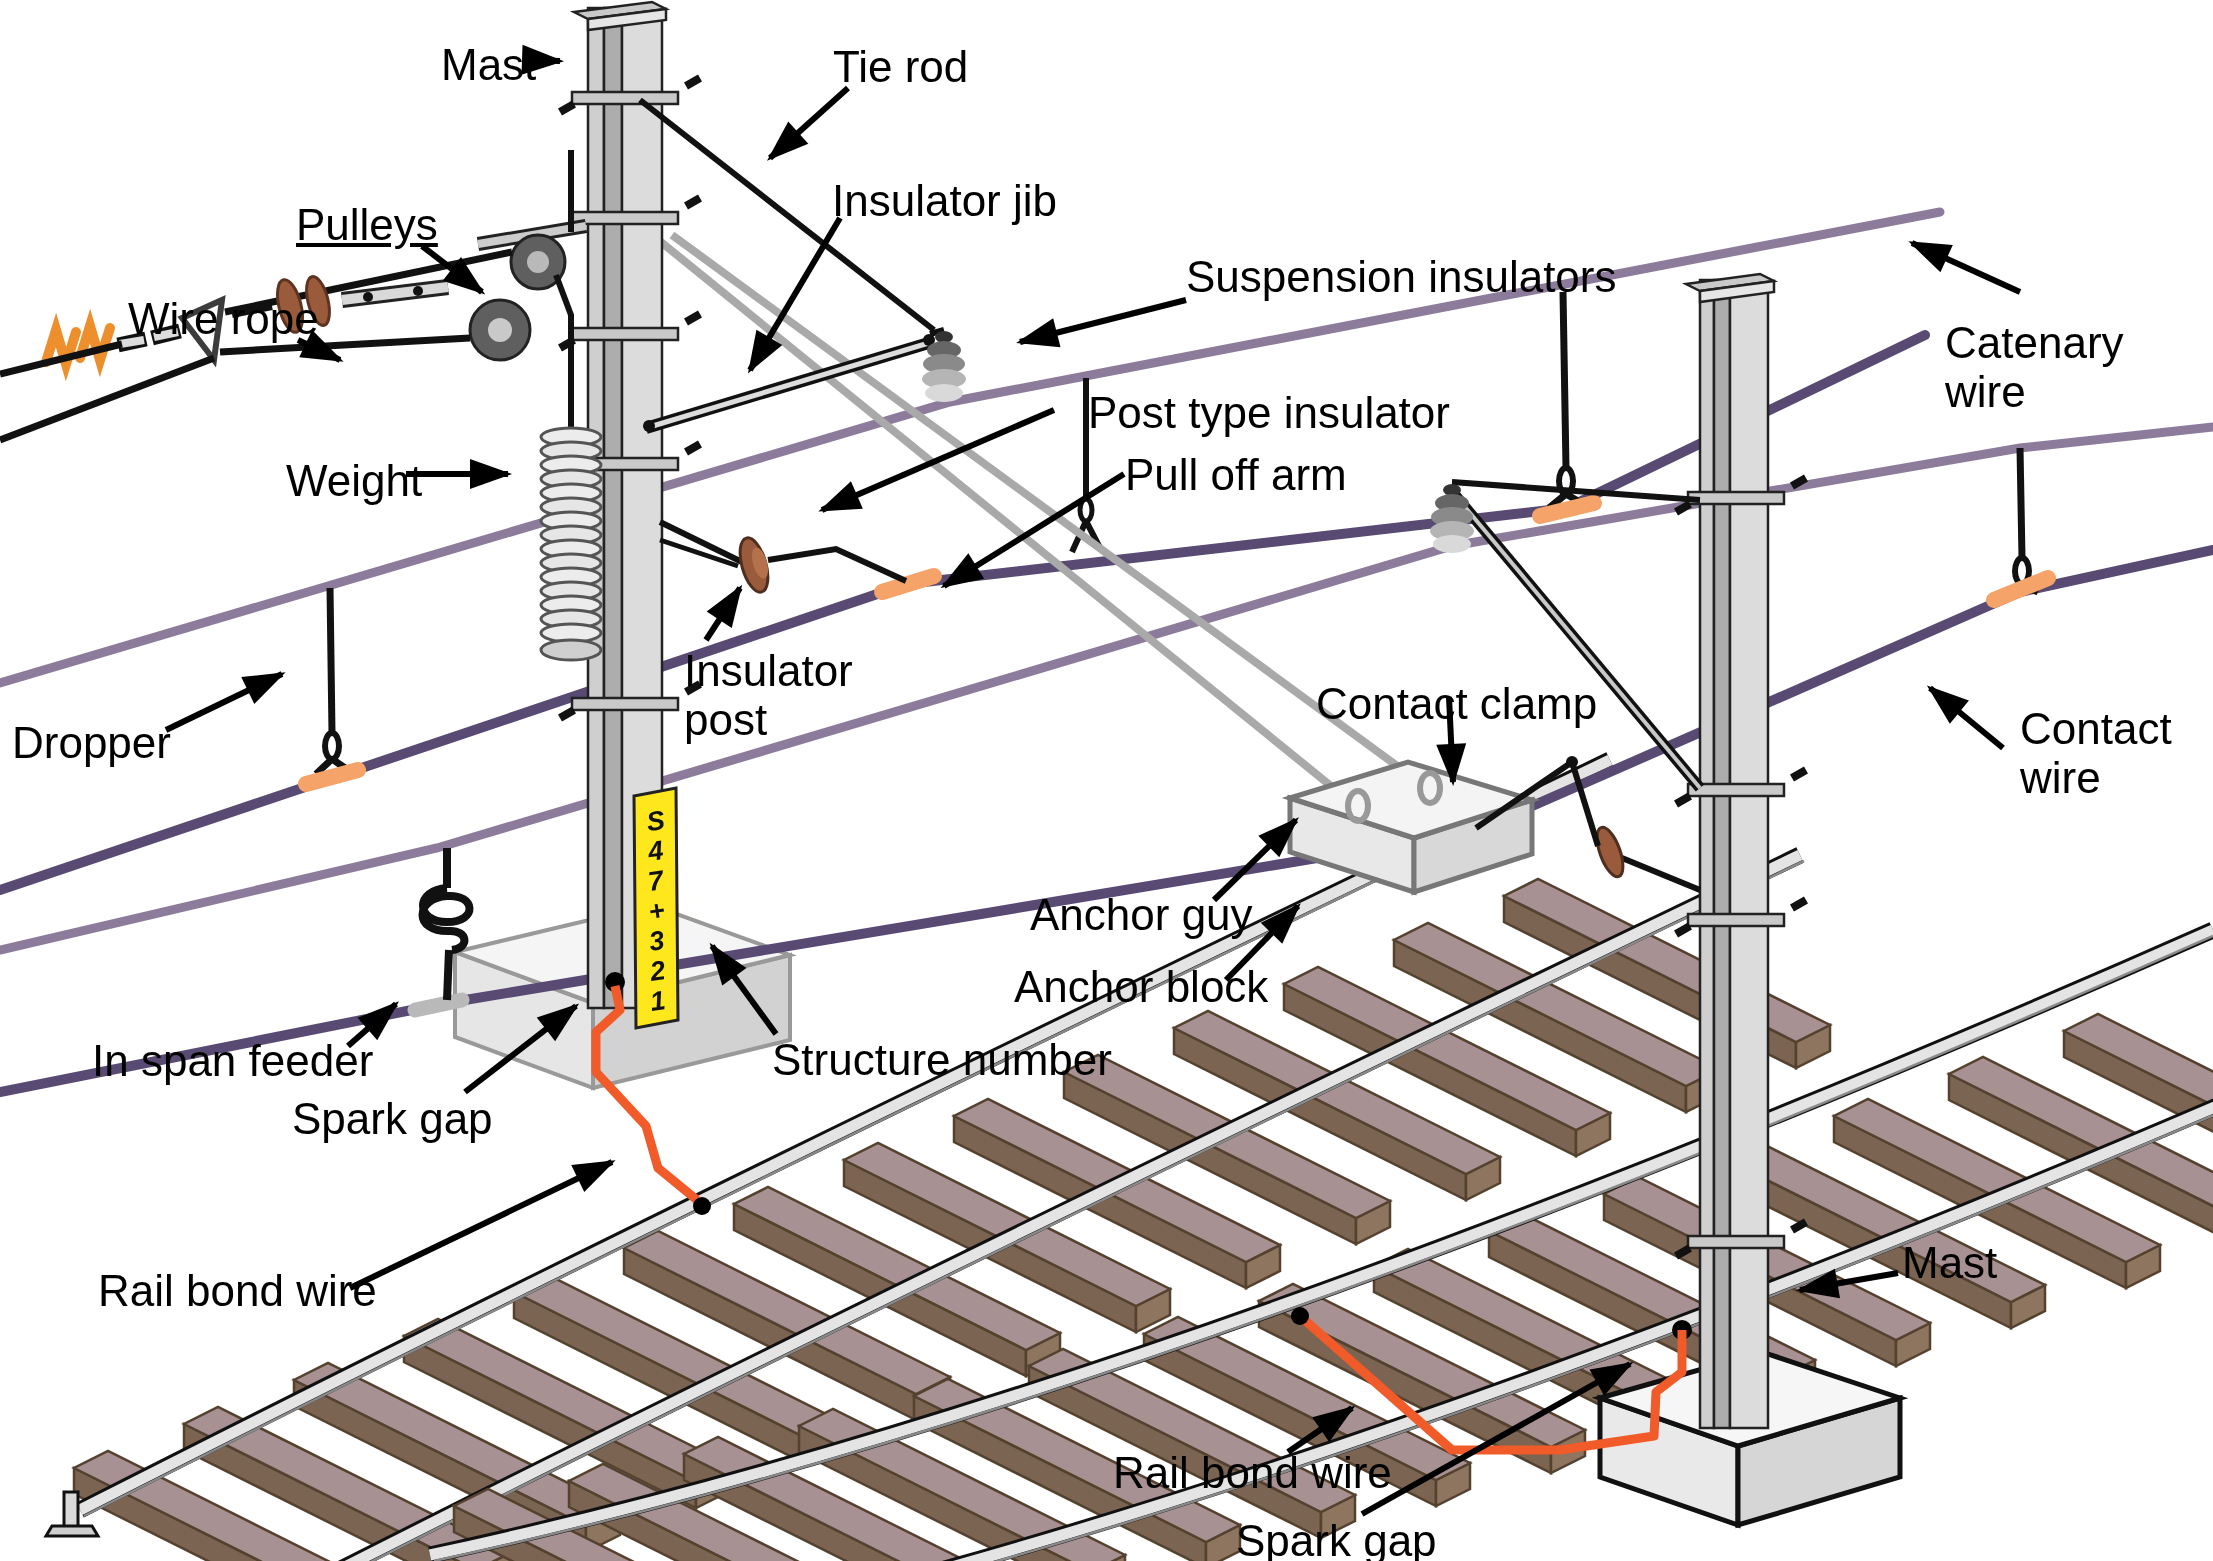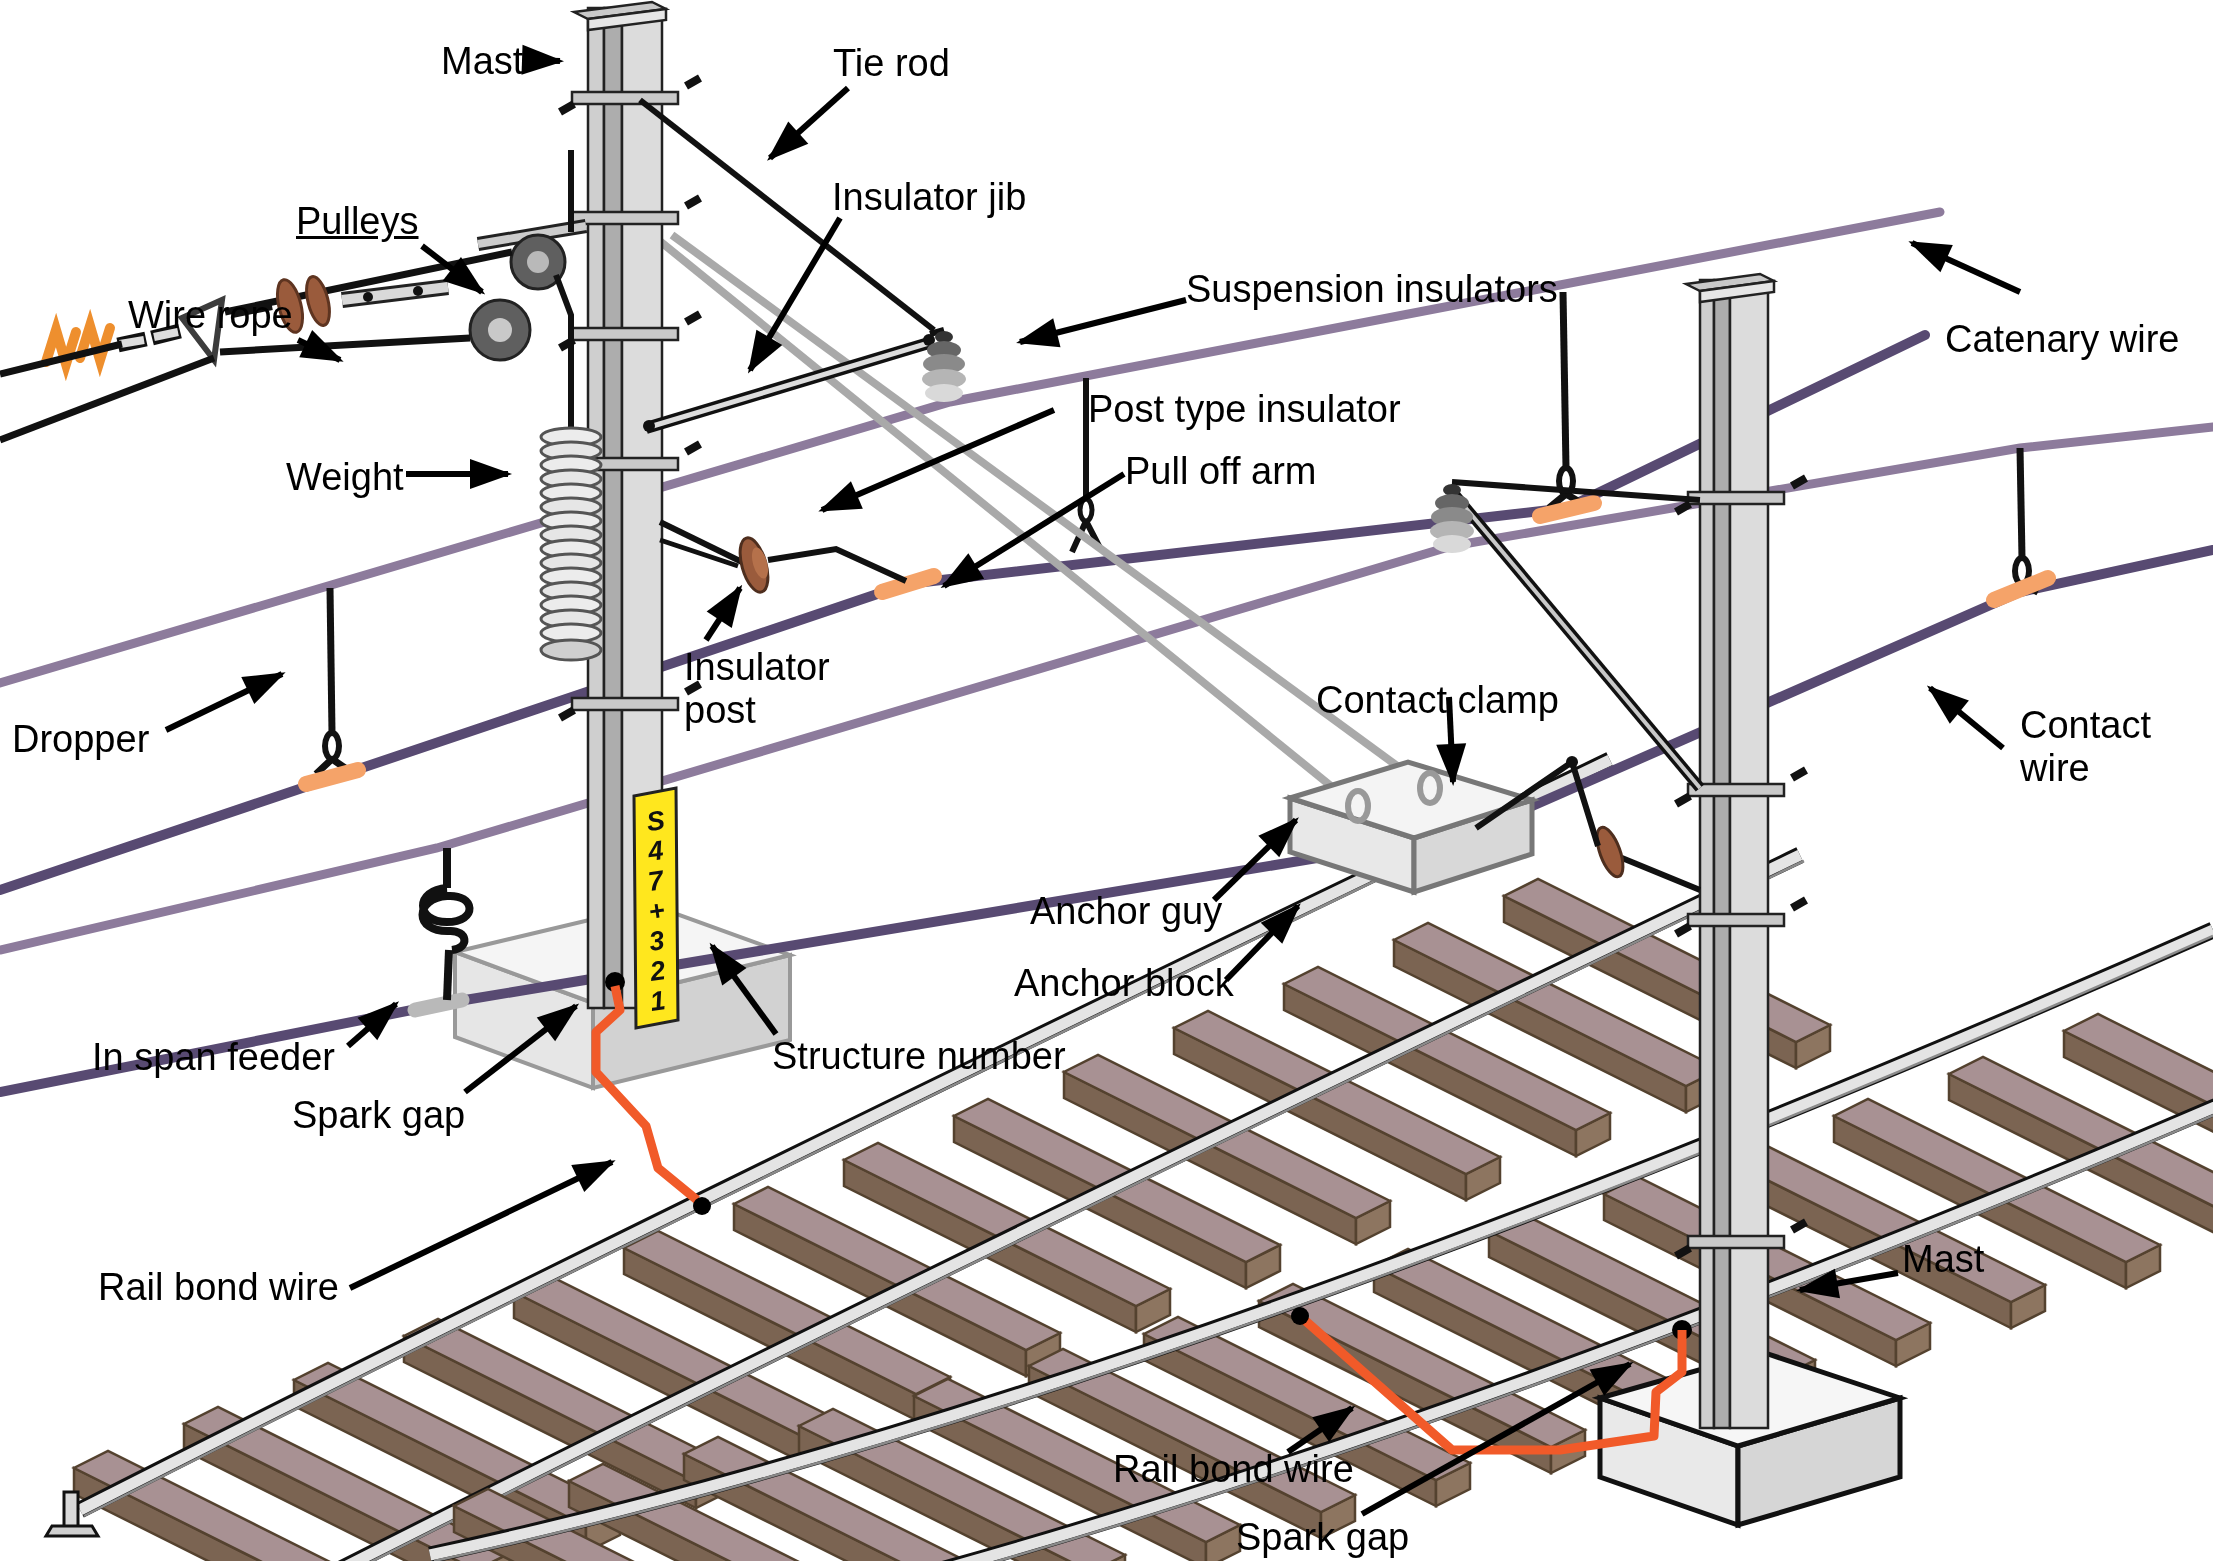--- a/index.html
+++ b/index.html
@@ -1,19 +1,19 @@
 <!DOCTYPE html>
 <html><head>
 <meta charset="utf-8">
 <style>
   html,body{margin:0;padding:0;background:#ffffff;}
   .canvas{position:relative;width:2213px;height:1561px;background:#ffffff;
           font-family:"Liberation Sans",sans-serif;overflow:hidden;}
   .art{position:absolute;left:0;top:0;}
-  .lbl{position:absolute;font-size:38px;line-height:1.12;color:#000;
+  .lbl{position:absolute;font-size:44px;line-height:1.12;color:#000;
        white-space:pre-line;letter-spacing:0px;}
 </style>
 </head>
 <body>
 
 <div class="canvas">
 
 <svg class="art" width="2213" height="1561" viewBox="0 0 2213 1561">
   <defs>
     <marker id="ah" markerUnits="userSpaceOnUse" markerWidth="46" markerHeight="34" refX="40" refY="17" orient="auto">
@@ -331,21 +331,21 @@
     <path d="M1288,1452 L1352,1408" marker-end="url(#ah)"></path>
     <path d="M1362,1514 L1630,1364" marker-end="url(#ah)"></path>
   </g>
 </svg>
 
 <div class="lbl" style="left:441px;top:40px;">Mast</div>
 <div class="lbl" style="left:833px;top:42px;">Tie rod</div>
 <div class="lbl" style="left:296px;top:200px;text-decoration:underline;">Pulleys</div>
 <div class="lbl" style="left:128px;top:294px;">Wire rope</div>
 <div class="lbl" style="left:832px;top:176px;">Insulator jib</div>
-<div class="lbl" style="left:1186px;top:252px;margin-top:16px;">Suspension insulators</div>
+<div class="lbl" style="left:1186px;top:252px;">Suspension insulators</div>
 <div class="lbl" style="left:1945px;top:298px;margin-top:20px;">Catenary wire</div>
 <div class="lbl" style="left:286px;top:456px;">Weight</div>
 <div class="lbl" style="left:1088px;top:388px;">Post type insulator</div>
 <div class="lbl" style="left:1125px;top:450px;">Pull off arm</div>
 <div class="lbl" style="left:684px;top:646px;">Insulator
 post</div>
 <div class="lbl" style="left:12px;top:718px;">Dropper</div>
 <div class="lbl" style="left:1316px;top:650px;margin-top:29px;">Contact clamp</div>
 <div class="lbl" style="left:2020px;top:704px;">Contact
 wire</div>

